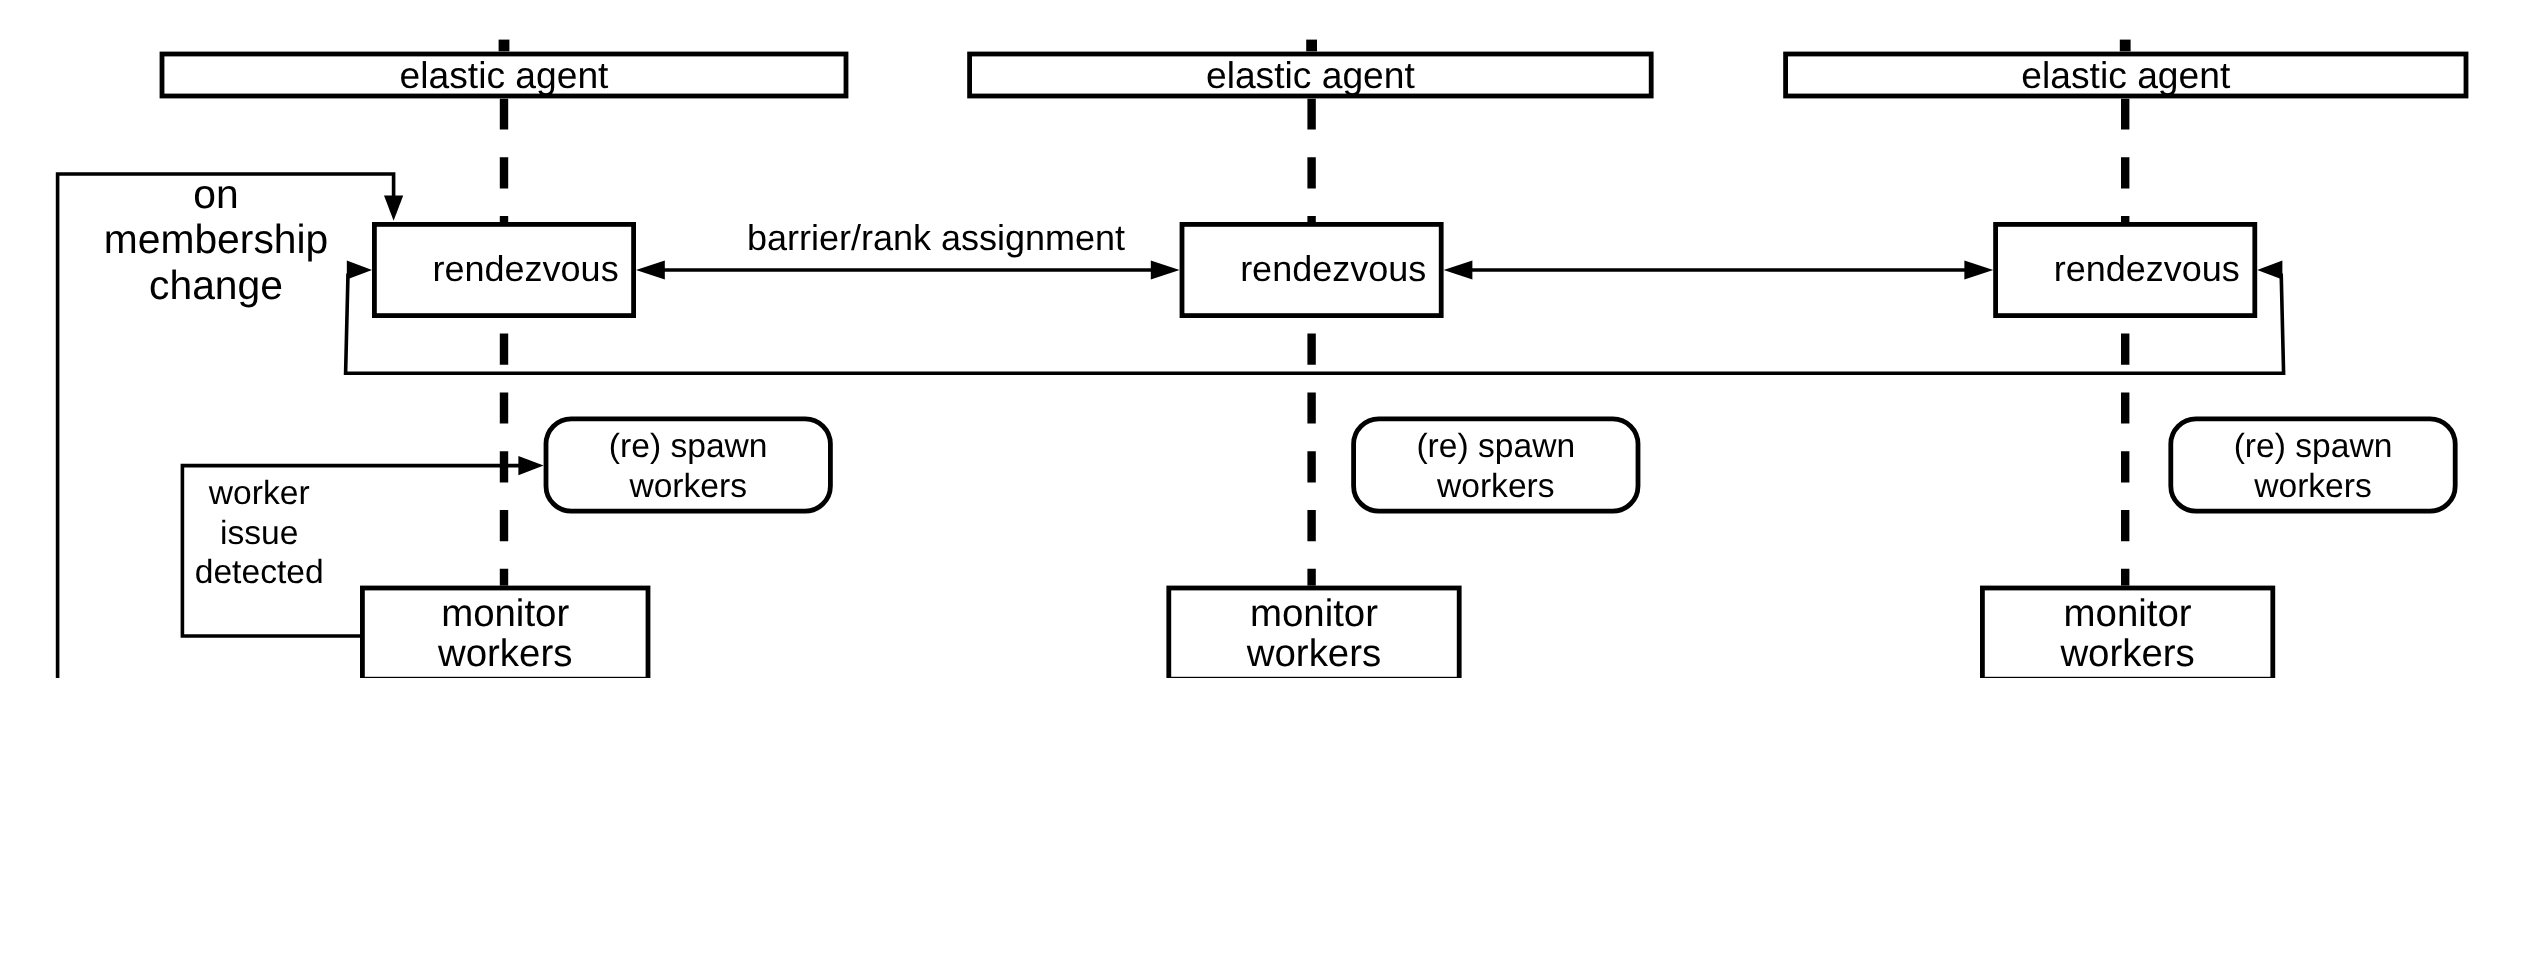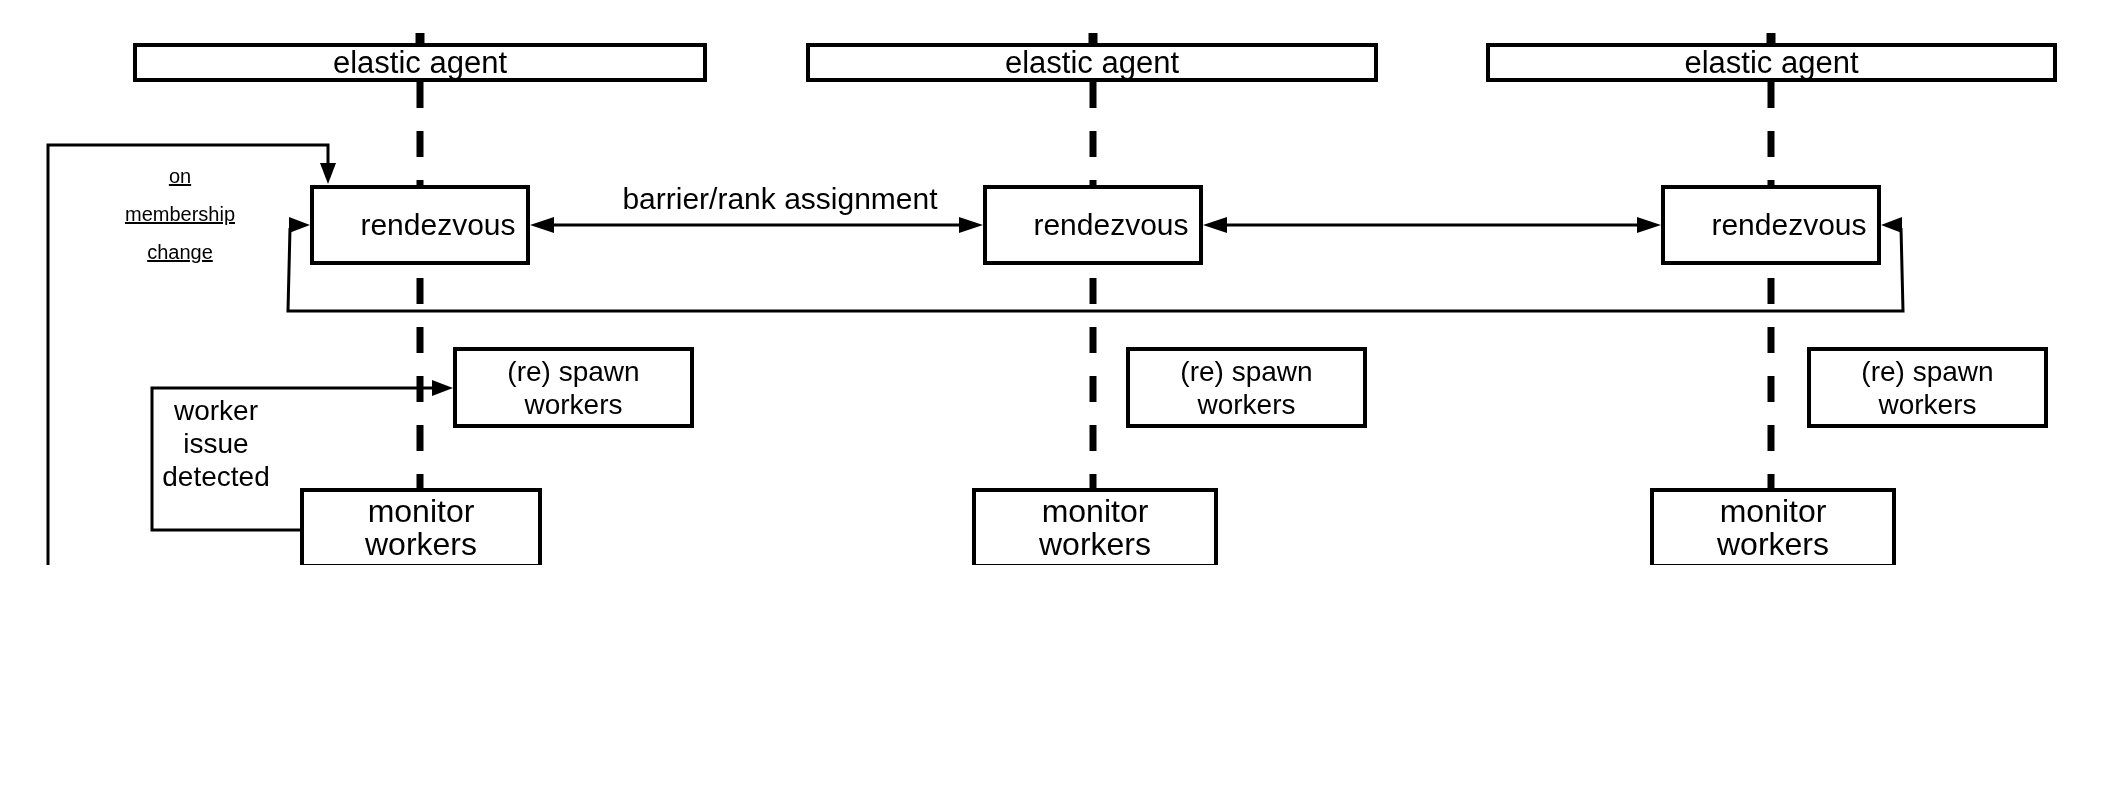--- a/index.html
+++ b/index.html
@@ -26,27 +26,27 @@
     position:absolute;z-index:1;
     background:var(--bg);
     border:4px solid var(--line);
     box-sizing:border-box;
     display:flex;align-items:center;justify-content:center;
     text-align:center;
     white-space:pre-line;
   }
   .hbox{top:43px;height:39px;font-size:31px;}
   .rbox{top:185px;height:80px;width:220px;font-size:30px;padding-left:36px;}
-  .sbox{top:347px;height:81px;width:241px;font-size:28px;line-height:33px;}
+  .sbox{top:347px;height:81px;width:241px;font-size:28px;line-height:33px;border-radius:23px;}
   .mbox{top:488px;height:80px;font-size:32px;line-height:33px;}
   .note{
     position:absolute;z-index:1;
     text-align:center;white-space:pre-line;
   }
-  .note-membership{left:70px;top:157px;width:220px;font-size:20px;line-height:38px;text-decoration:underline;}
+  .note-membership{left:70px;top:143px;width:220px;font-size:34px;line-height:38px;}
   .note-barrier{left:580px;top:154px;width:400px;font-size:30px;margin-top:28px;}
   .note-worker{left:106px;top:394px;width:220px;font-size:28px;line-height:33px;}
   .watermark{
     position:absolute;z-index:2;
     left:1640px;top:670px;width:420px;
     font-size:56px;font-weight:bold;letter-spacing:3px;
     color:var(--wm);text-align:left;white-space:nowrap;
   }
 </style>
 </head>

